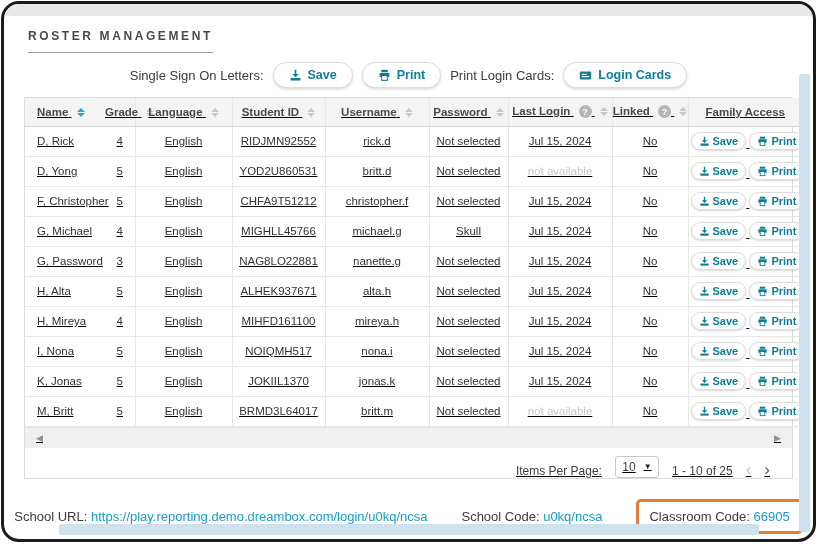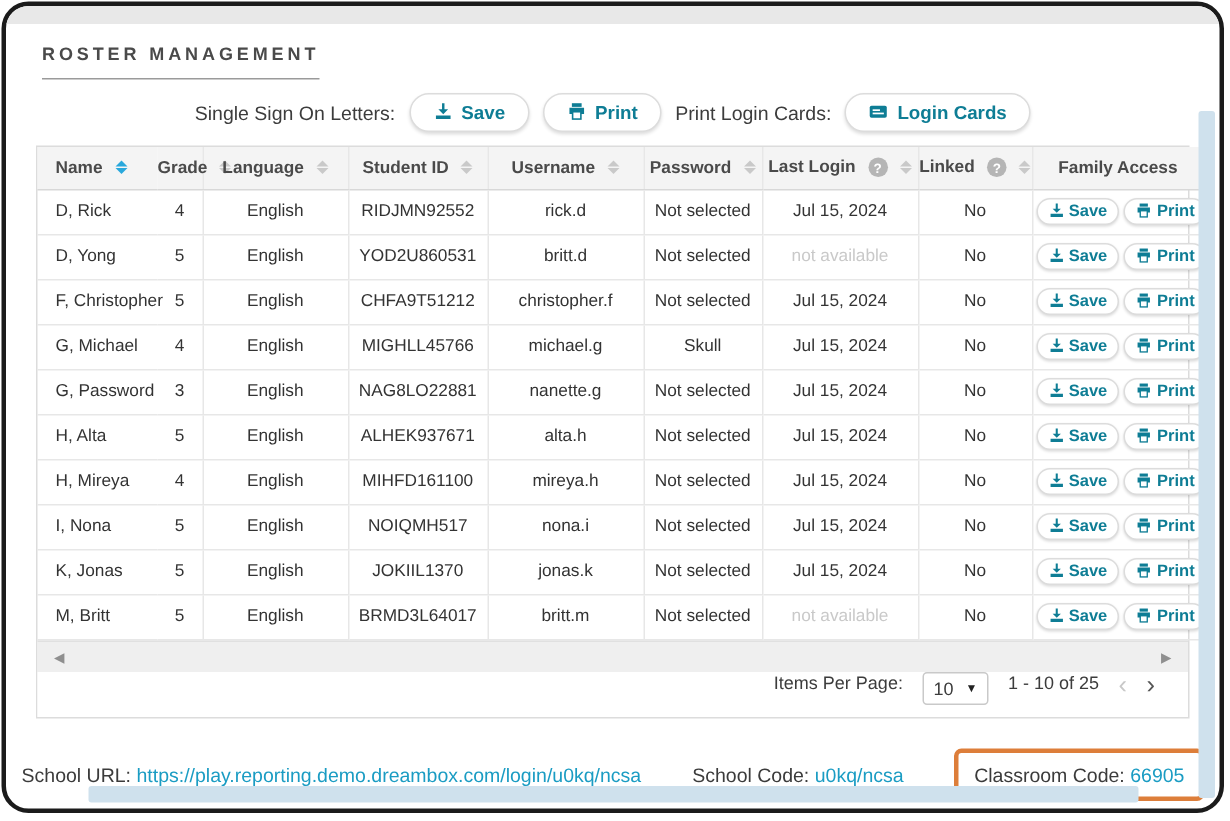--- a/index.html
+++ b/index.html
@@ -14,30 +14,30 @@
     display: inline-block; margin: 13px 0 0 24px;
     font-size: 12px; font-weight: bold; letter-spacing: 2.6px; color: #4a4a4a;
     border-bottom: 1px solid #9a9a9a; padding-bottom: 9px;
   }
 
   .toolbar { margin-top: 9px; display: flex; justify-content: center; align-items: center; gap: 9px; font-size: 13px; color: #3c3c3c; }
   .toolbar-label { white-space: nowrap; }
   .toolbar-label.second { }
 
   .pill {
-    display: inline-flex; align-items: flex-start; gap: 6px;
+    display: inline-flex; align-items: flex-end; gap: 6px;
     background: #fff; border: 1px solid #dcdcdc; border-radius: 999px;
     padding: 5px 15px; color: #0e7d95; font-weight: bold; font-size: 12.5px;
     box-shadow: 0 1.5px 2.5px rgba(0,0,0,0.14); cursor: pointer; font-family: inherit; white-space: nowrap;
   }
   .pill svg { width: 13px; height: 13px; fill: currentColor; flex: 0 0 auto; }
   .pill.sm { padding: 2px 7px; font-size: 11px; gap: 3px; box-shadow: 0 1px 2px rgba(0,0,0,0.15); }
   .pill.sm svg { width: 11px; height: 11px; }
 
-  .table-wrap { margin: 9px 20px 0 20px; border: 1px solid #dcdcdc; background: #fff; }
+  .table-wrap { margin: 9px 20px 0 20px; border: 1px solid #dcdcdc; background: #fff; text-decoration: underline; }
   table { width: 100%; border-collapse: collapse; table-layout: fixed; font-size: 11.5px; color: #333; }
   thead th {
     background: #f4f4f4; height: 28px; font-size: 11.5px; font-weight: bold; color: #4a4a4a;
     text-align: center; white-space: nowrap; border-bottom: 1px solid #d8d8d8;
   }
   td { height: 30px; text-align: center; border-bottom: 1px solid #e7e7e7; white-space: nowrap; }
   th.al, td.al { text-align: left; padding-left: 12px; }
   td.bl, th.bl { border-left: 1px solid #e7e7e7; }
   td.muted { color: #c9c9c9; }
   td.actions { padding: 0 2px; }
@@ -56,21 +56,21 @@
   }
 
   .hscroll {
     height: 21px; background: #efefef; border-top: 1px solid #e0e0e0;
     display: flex; align-items: center; justify-content: space-between; padding: 0 11px;
     color: #8f8f8f; font-size: 9px;
   }
   .hscroll span { cursor: pointer; }
 
   .pagination {
-    height: 30px; background: #fff; display: flex; align-items: flex-start; justify-content: flex-end;
+    height: 30px; background: #fff; display: flex; align-items: flex-end; justify-content: flex-end;
     gap: 13px; padding-right: 22px; font-size: 12px; color: #3c3c3c;
   }
   .select {
     display: inline-flex; align-items: center; justify-content: center; gap: 8px;
     width: 44px; height: 22px; border: 1px solid #c9c9c9; border-radius: 3px; cursor: pointer;
   }
   .select .caret { font-size: 8px; color: #222; }
   .chev { cursor: pointer; font-size: 17px; line-height: 1; }
   .chev.prev { color: #c8c8c8; }
   .chev.next { color: #555; }

